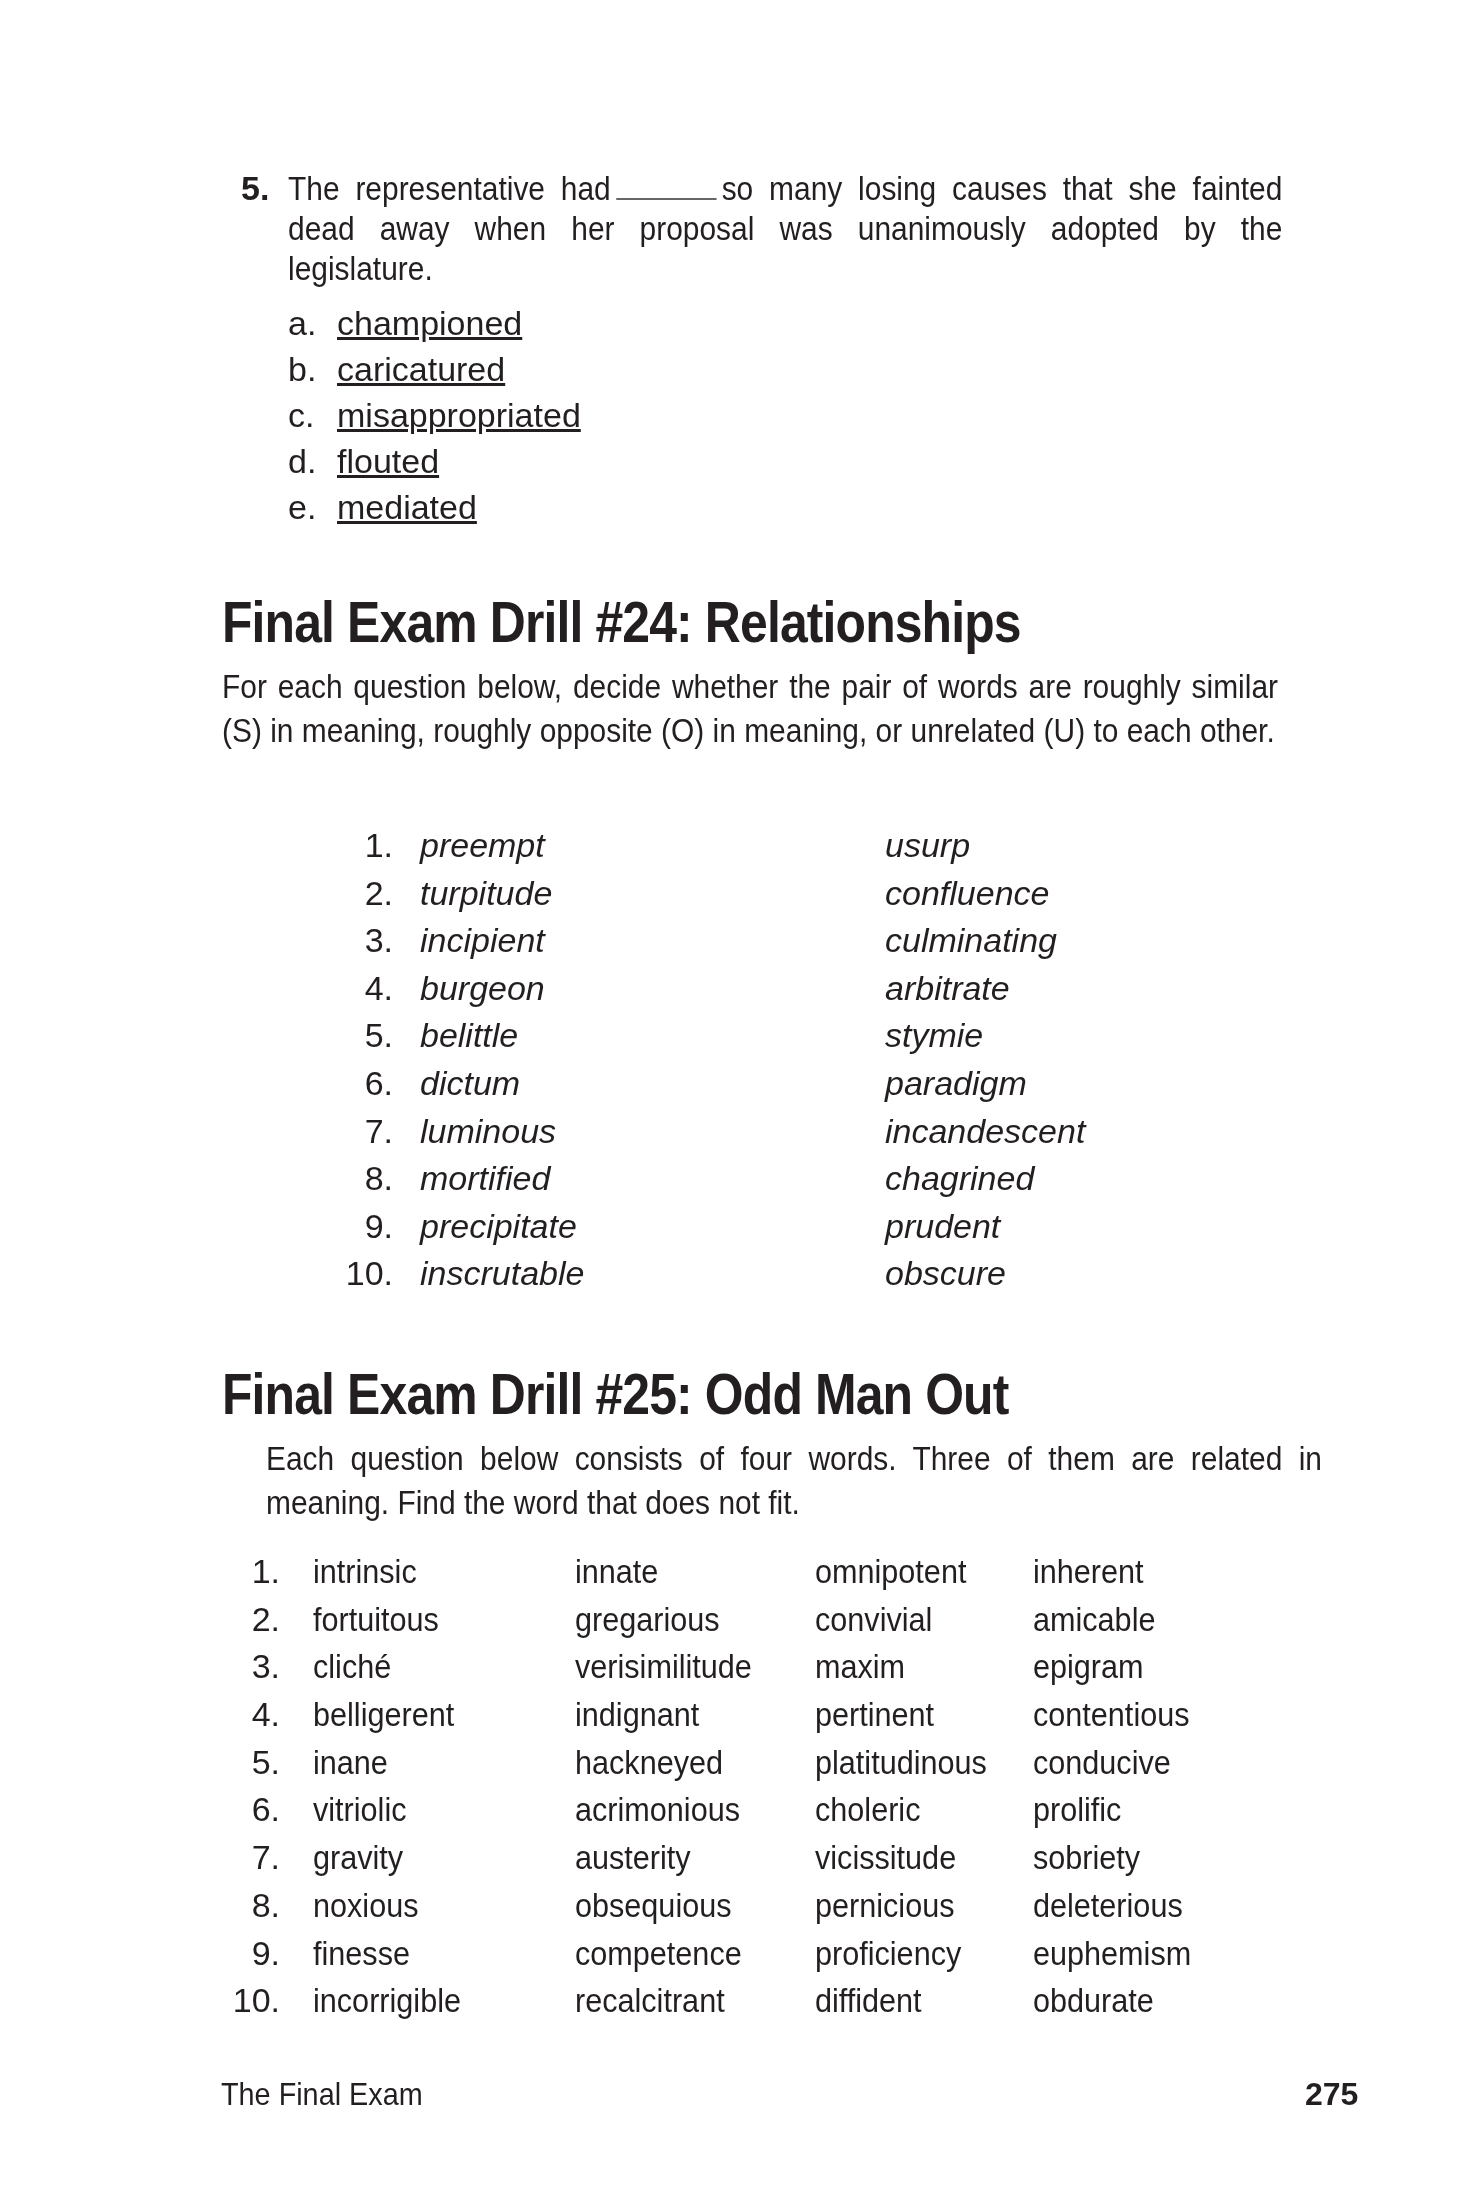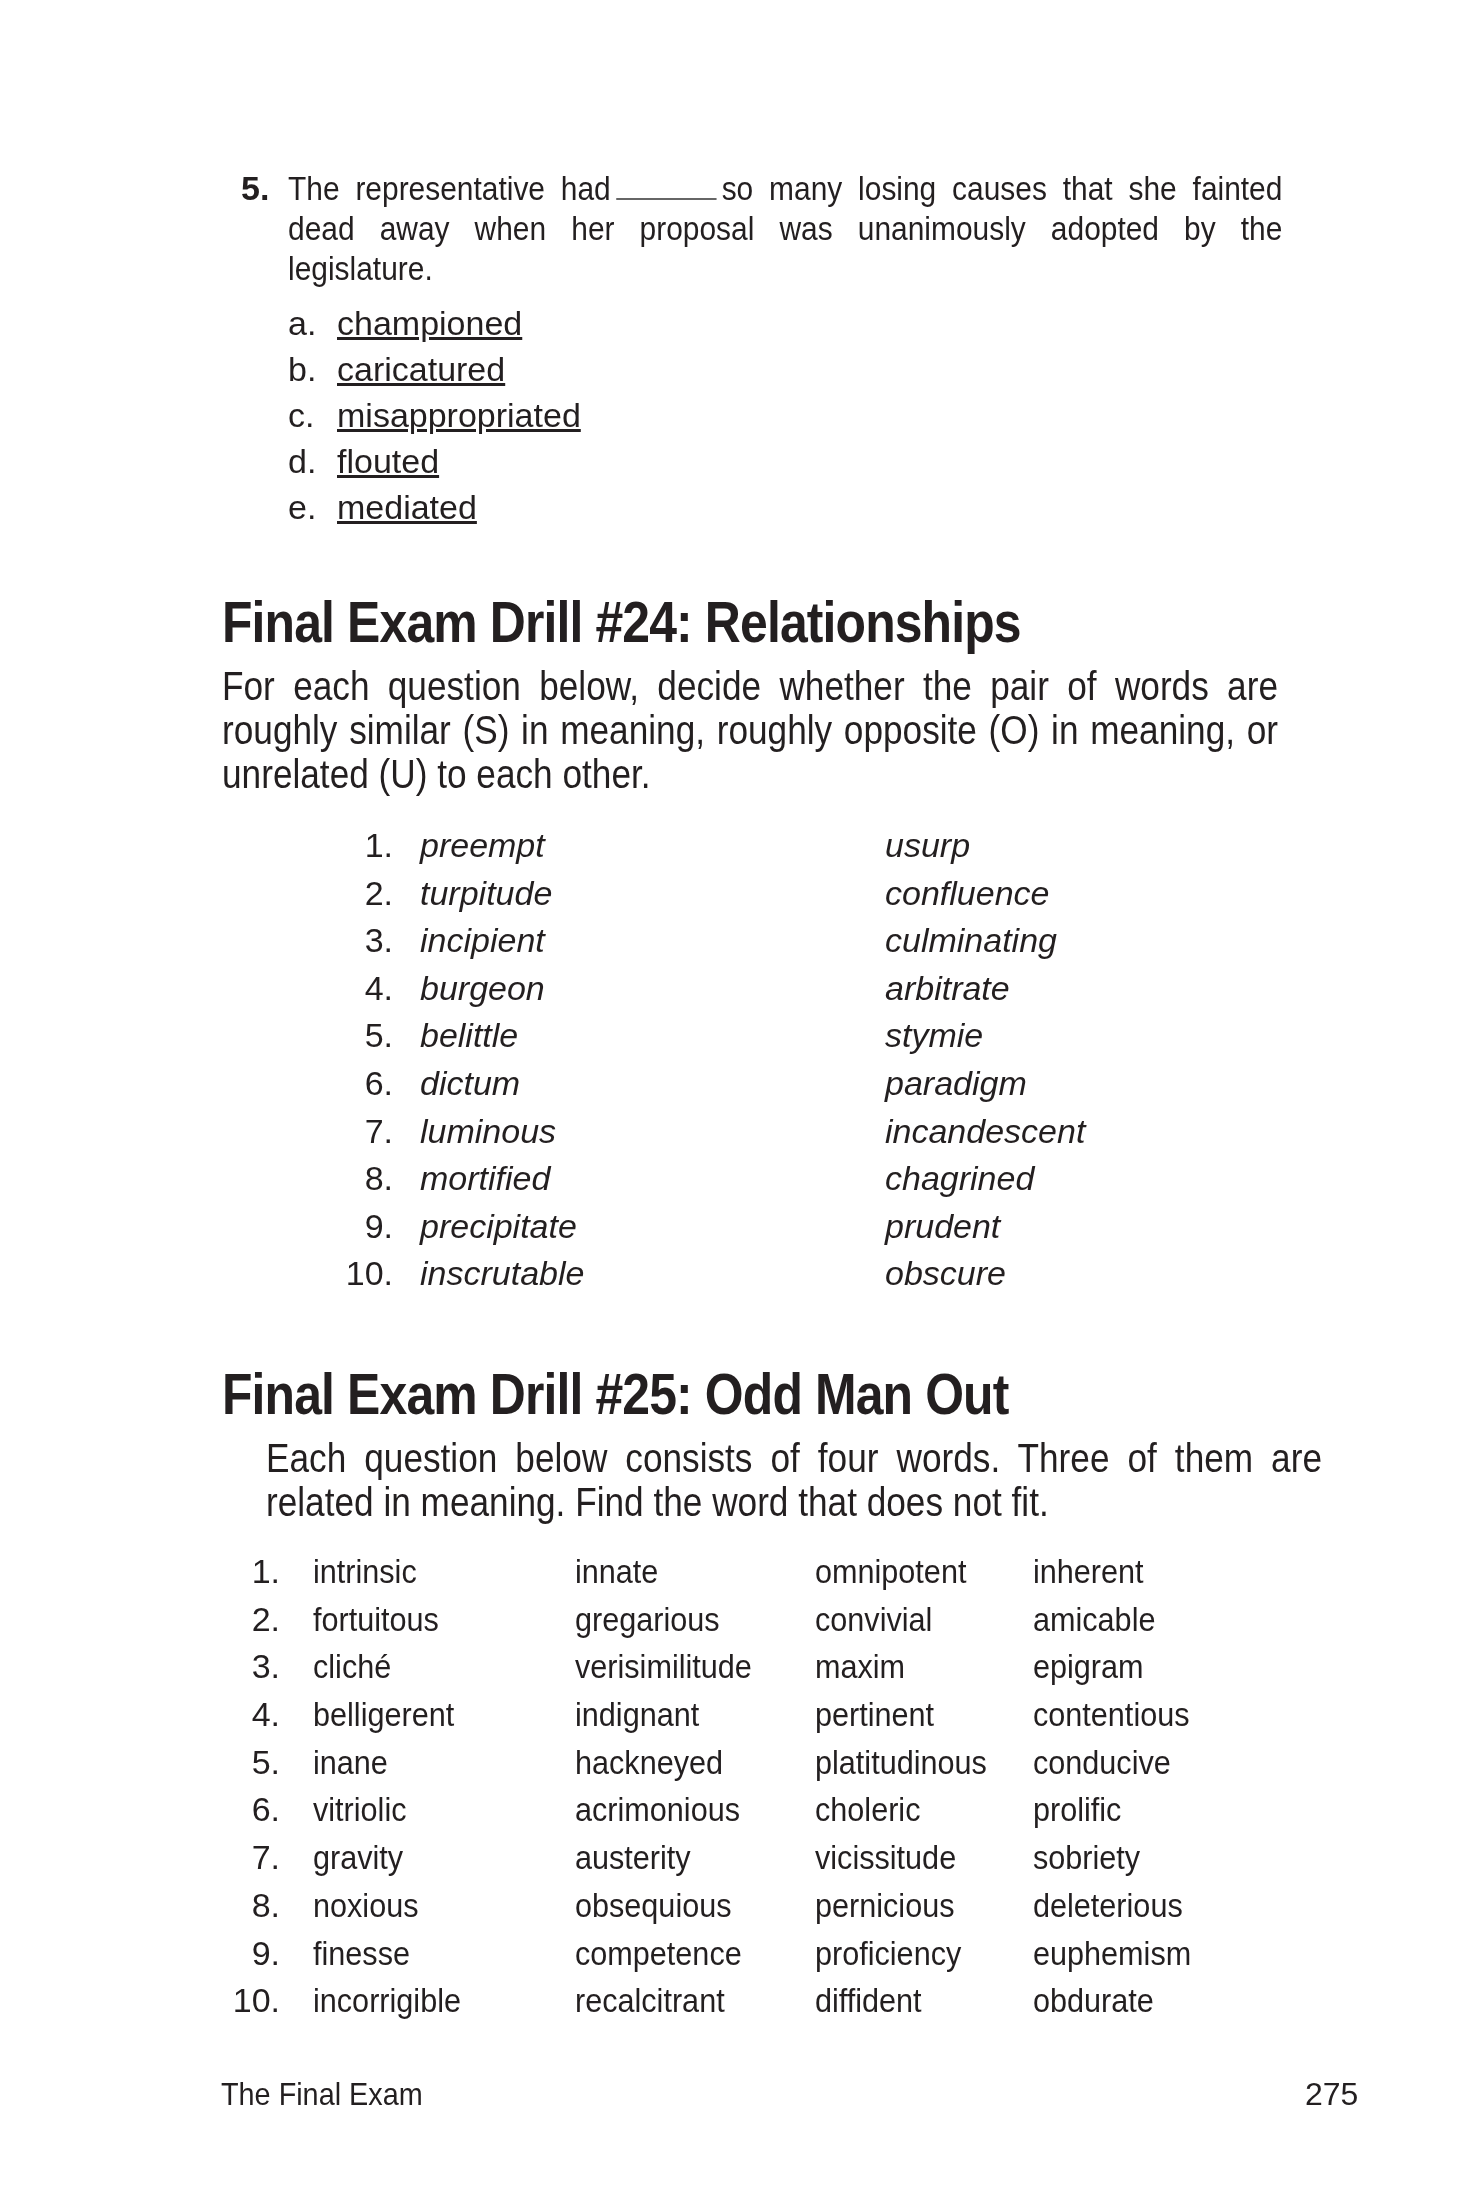--- a/index.html
+++ b/index.html
@@ -79,21 +79,21 @@
       white-space: nowrap;
       transform: scaleX(0.86);
       transform-origin: left top;
     }
     .h24 { top: 590px; }
     .h25 { top: 1362px; }
 
     .intro {
       left: 222px;
       width: 1056px;
-      font-size: 40px;
+      font-size: 34px;
       line-height: 44px;
     }
     .intro-inner {
       width: 1200px;
       transform: scaleX(0.88);
       transform-origin: left top;
       text-align: justify;
       text-align-last: left;
     }
     .intro24 { top: 664px; }
@@ -164,21 +164,21 @@
       line-height: 36px;
       transform: scaleX(0.9);
       transform-origin: left top;
       white-space: nowrap;
     }
     .footer-page {
       left: 1305px;
       top: 2076px;
       font-size: 32px;
       line-height: 36px;
-      font-weight: normal;
+      font-weight: bold;
     }
   </style>
 </head>
 <body>
 
 <div class="abs q5">
   <span class="q5-num">5.</span>
   <div class="q5-stem">
     <span>The representative had</span><span class="blank"></span><span>so many losing causes that she fainted dead away when her proposal was unanimously adopted by the legislature.</span>
   </div>

